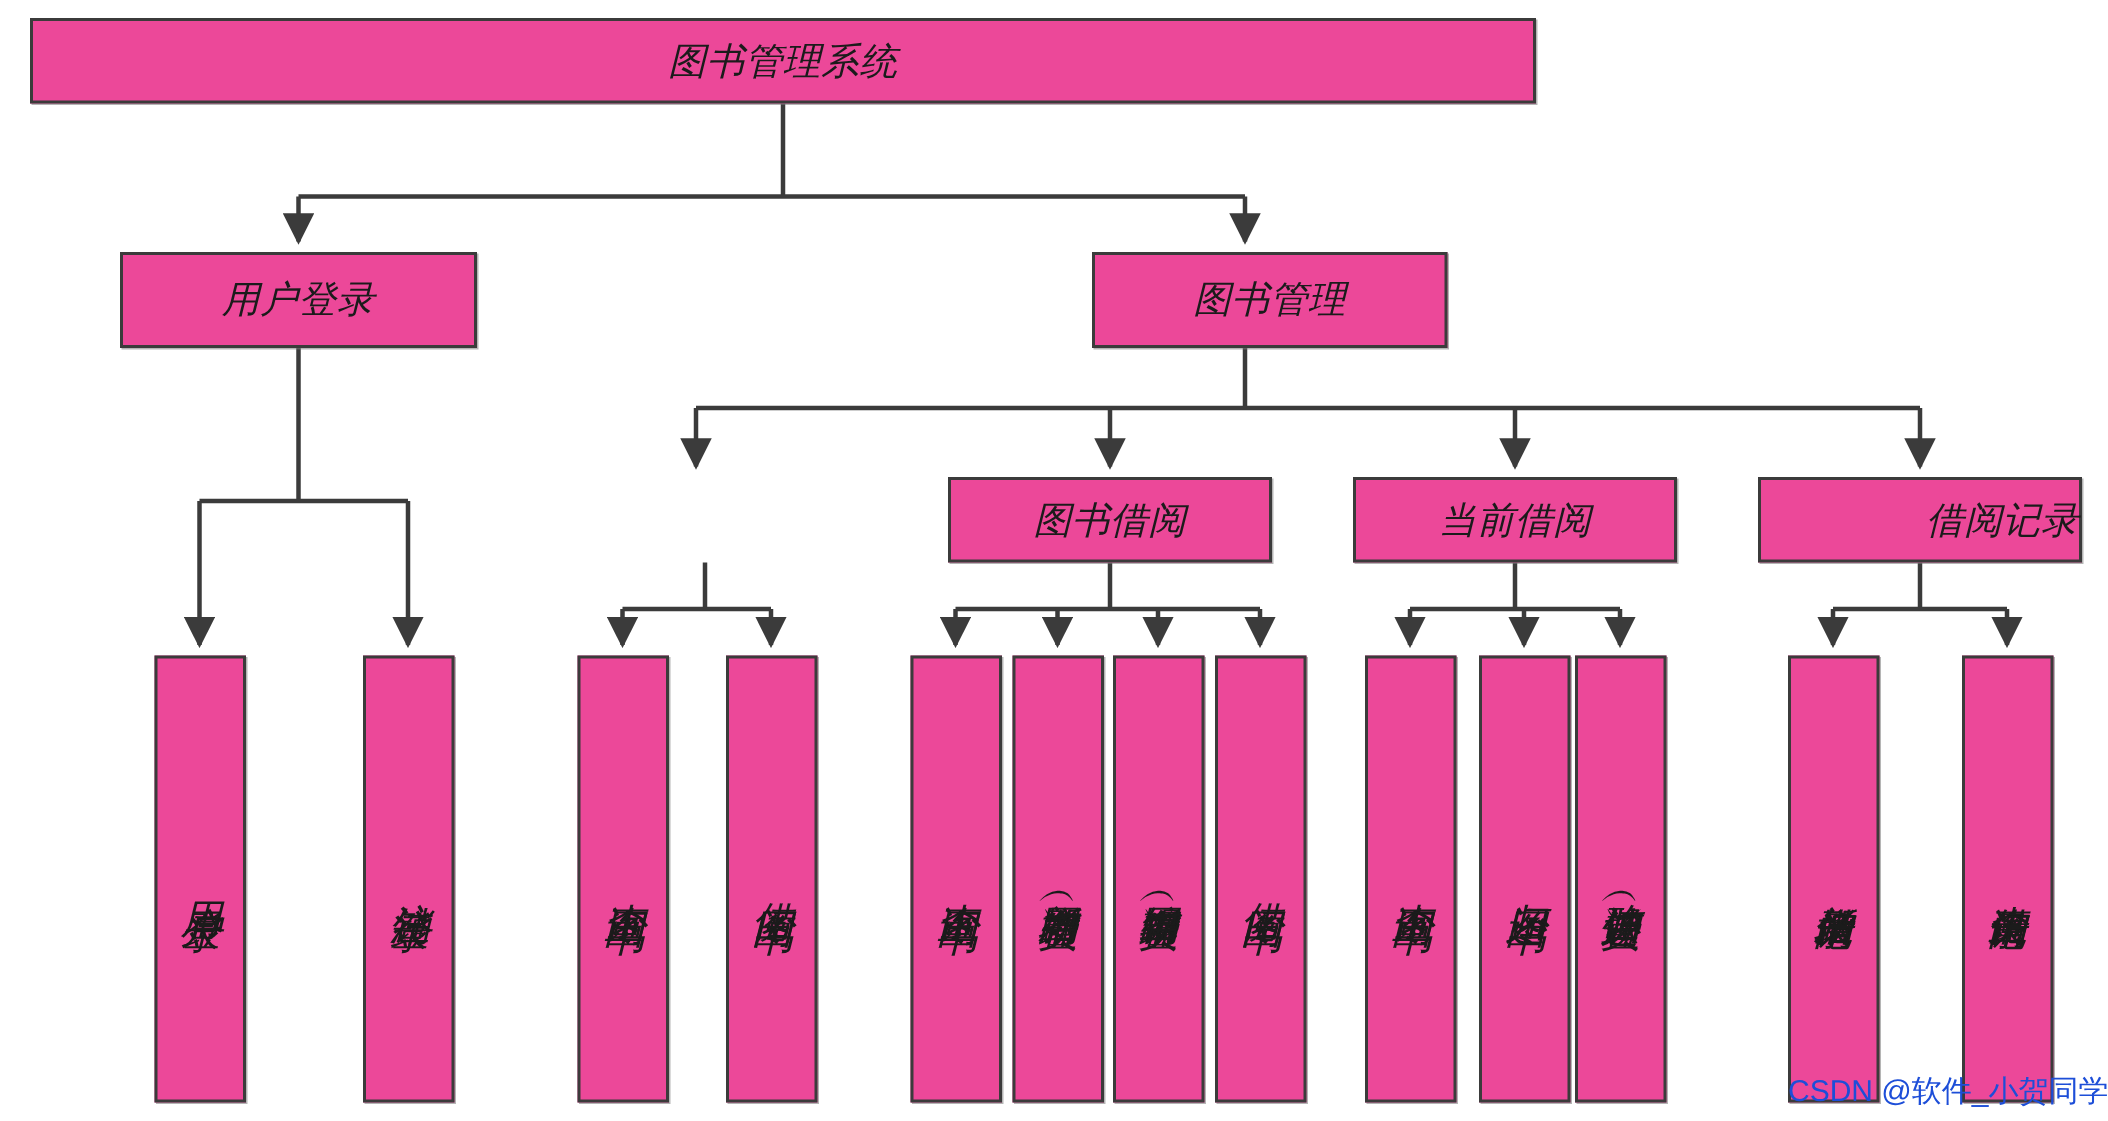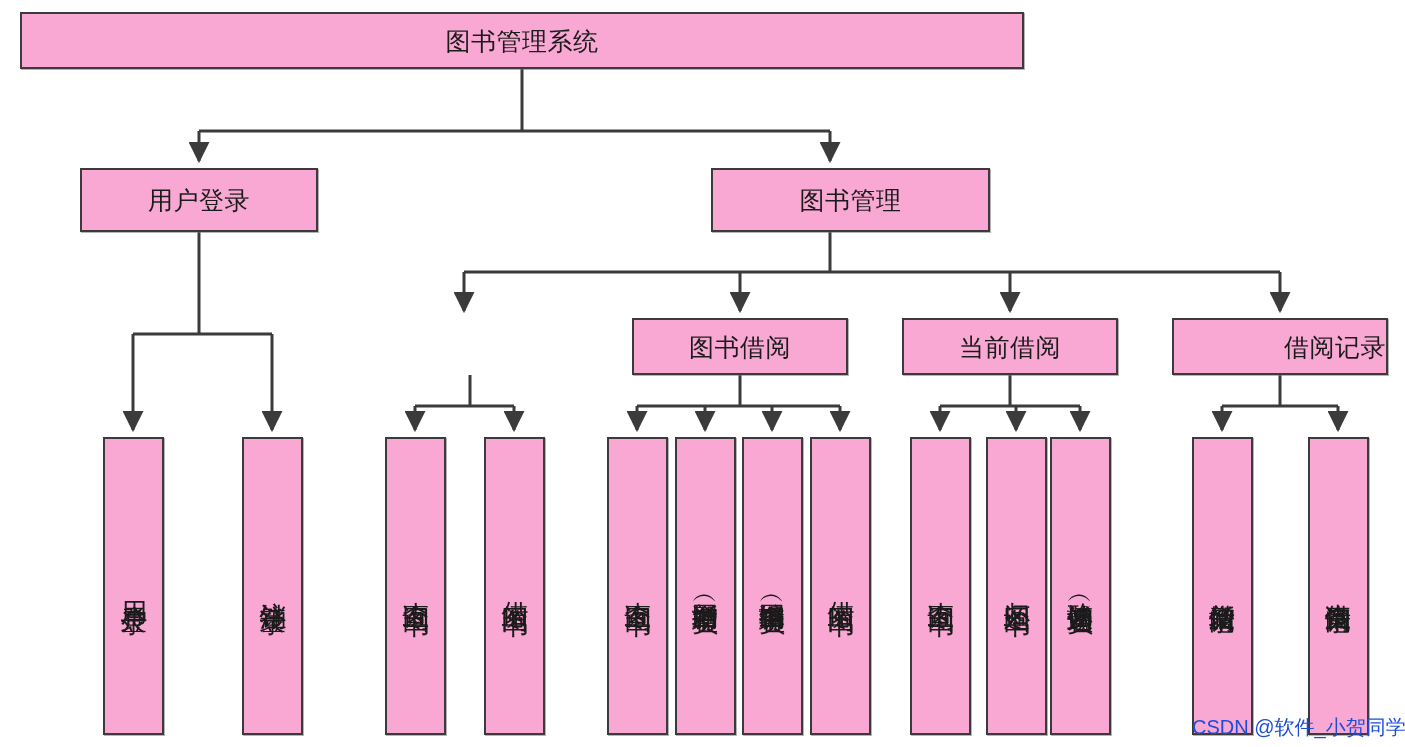--- a/index.html
+++ b/index.html
@@ -21,27 +21,28 @@
     position: absolute;
     left: 0;
     top: 0;
     width: 1405px;
     height: 747px;
     pointer-events: none;
   }
   .node {
     position: absolute;
     box-sizing: border-box;
-    background: #f9a8d4;
+    background: #ec4899;
     border: 2px solid #3b3b3b;
     box-shadow: 1px 1px 0 0 rgba(120,120,120,0.55);
     display: flex;
     align-items: center;
     justify-content: center;
     color: #1b1b1b;
+    font-style: italic;
   }
   .node .label {
     display: block;
     text-align: center;
     line-height: 1.12;
     white-space: nowrap;
   }
   
   .node.horiz .label {
     font-size: 25px;
@@ -133,21 +134,21 @@
     </g>
   </svg>
 
   <div class="node horiz root" style="left:20px; top:12px; width:1004px; height:57px;">
     <span class="label">图书管理系统</span>
   </div>
 
   <div class="node horiz" style="left:80px; top:168px; width:238px; height:64px;">
     <span class="label">用户登录</span>
   </div>
-  <div class="node horiz" style="left:711px; top:168px; width:279px; height:64px;">
+  <div class="node horiz" style="left:728px; top:168px; width:237px; height:64px;">
     <span class="label">图书管理</span>
   </div>
 
   <div class="node horiz" style="left:902px; top:318px; width:216px; height:57px;">
     <span class="label">当前借阅</span>
   </div>
   <div class="node horiz" style="left:632px; top:318px; width:216px; height:57px;">
     <span class="label">图书借阅</span>
   </div>
   <div class="node horiz" style="left:1172px; top:318px; width:216px; height:57px;justify-content:flex-end;">

